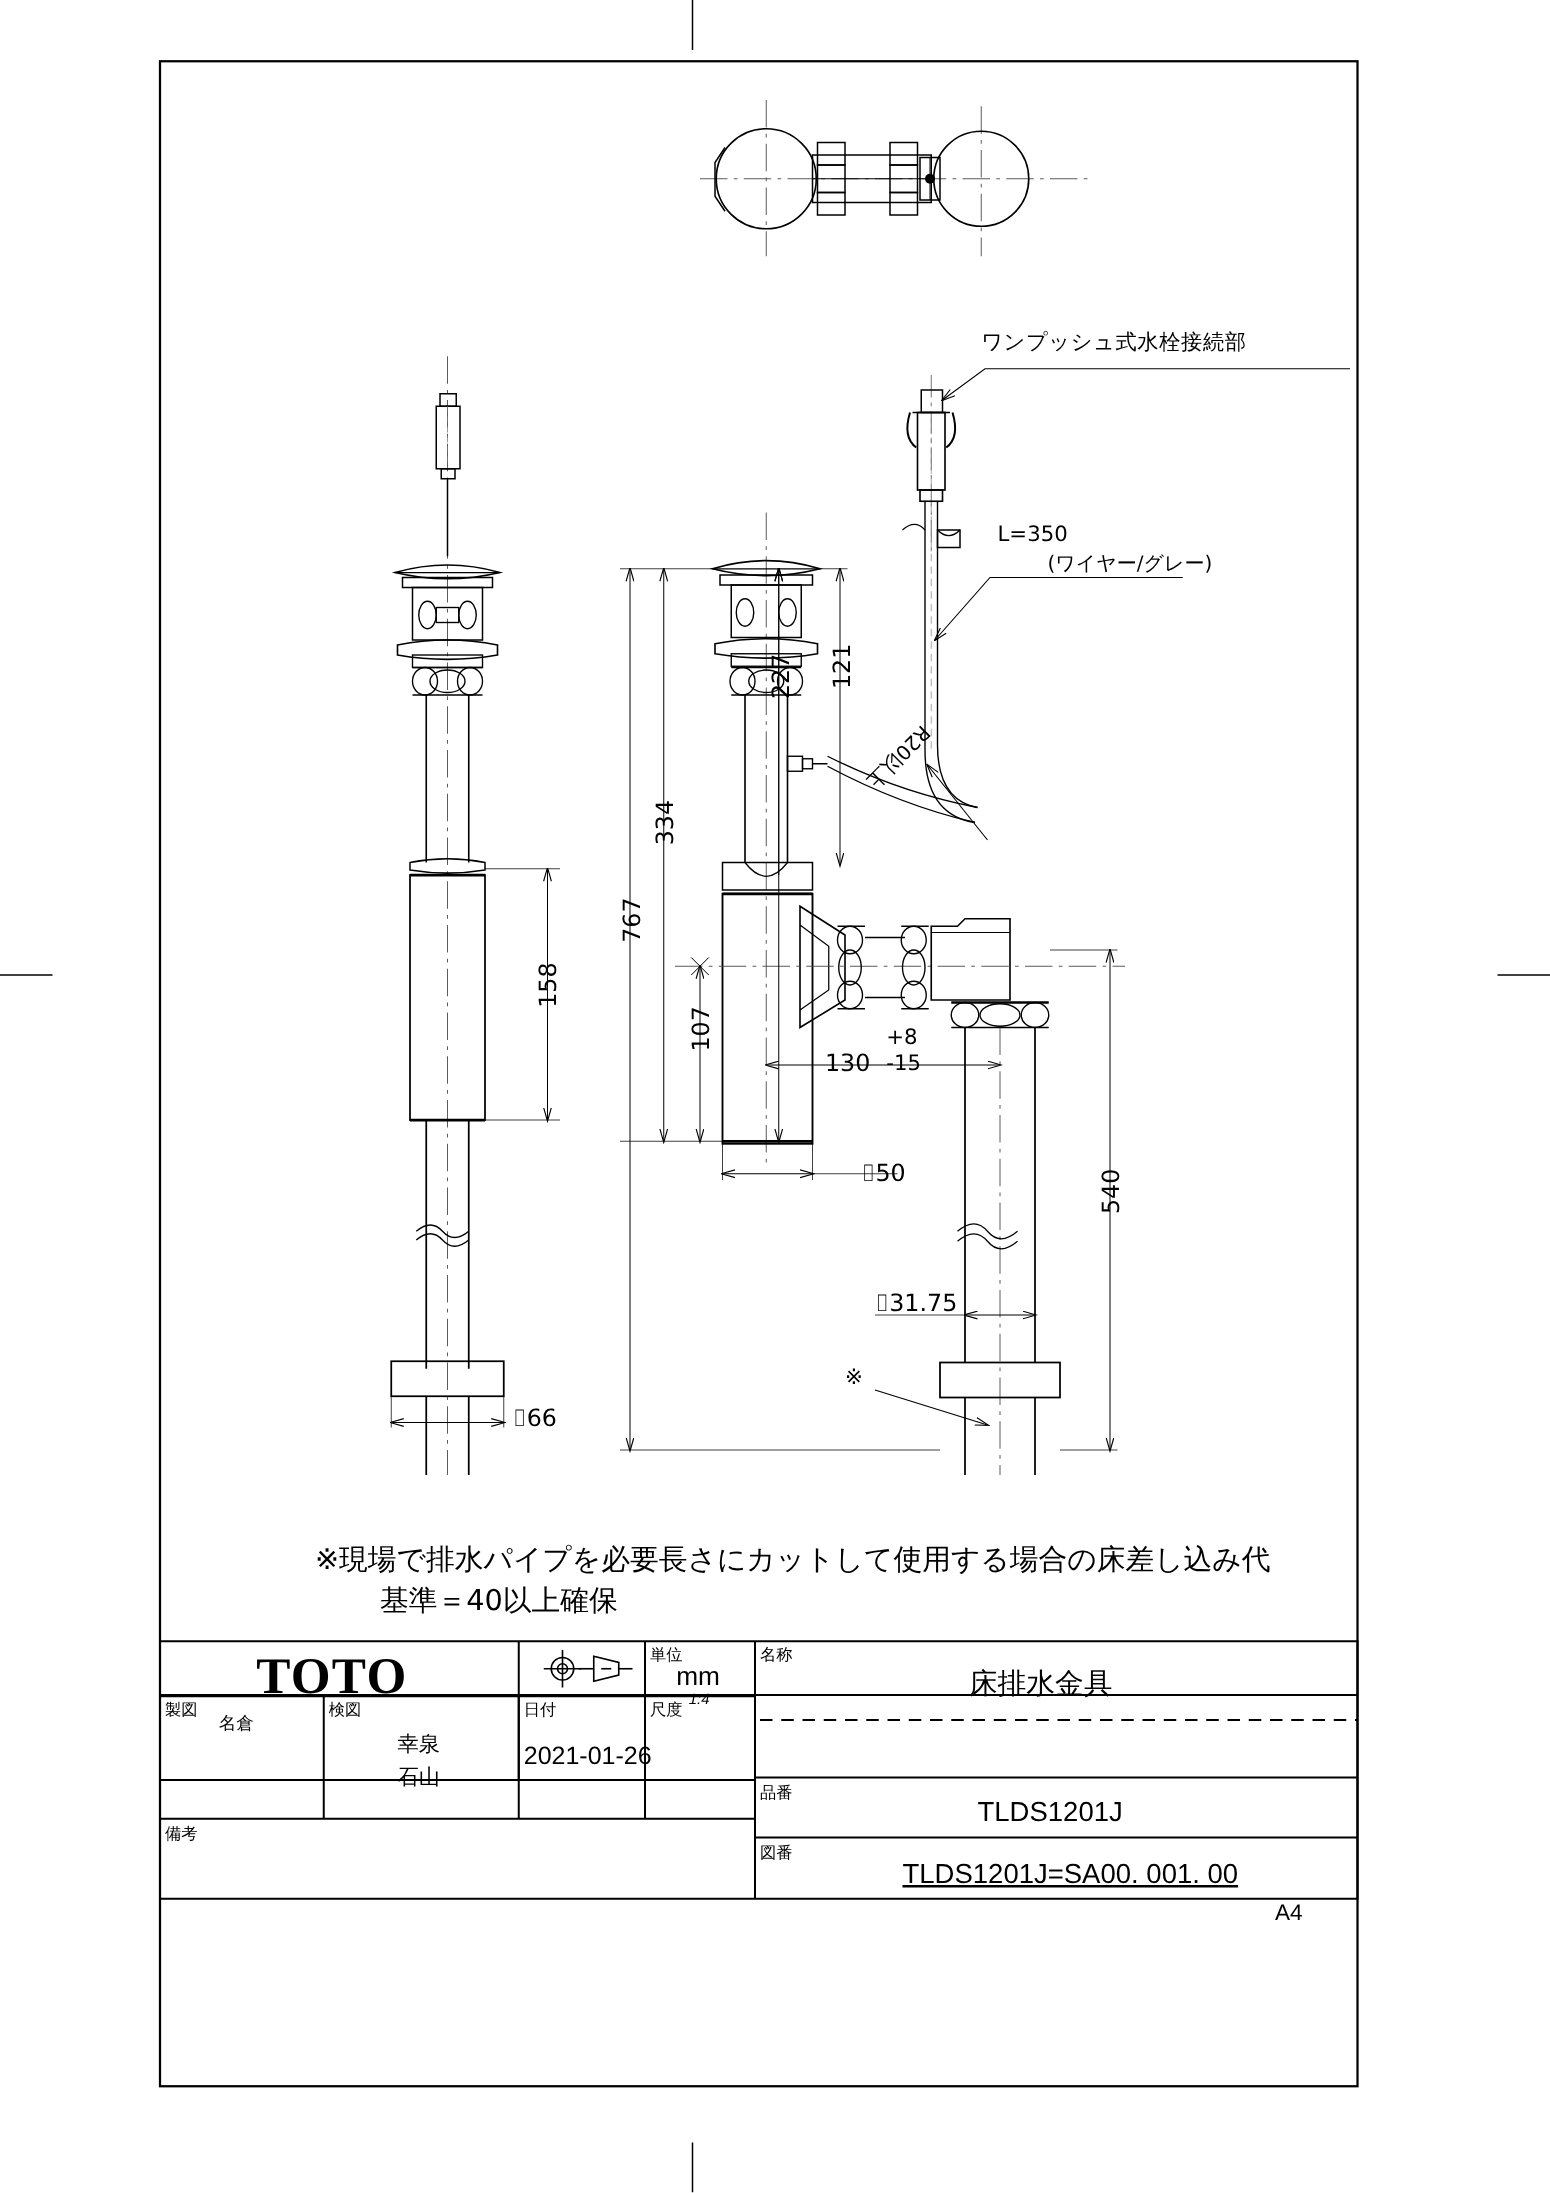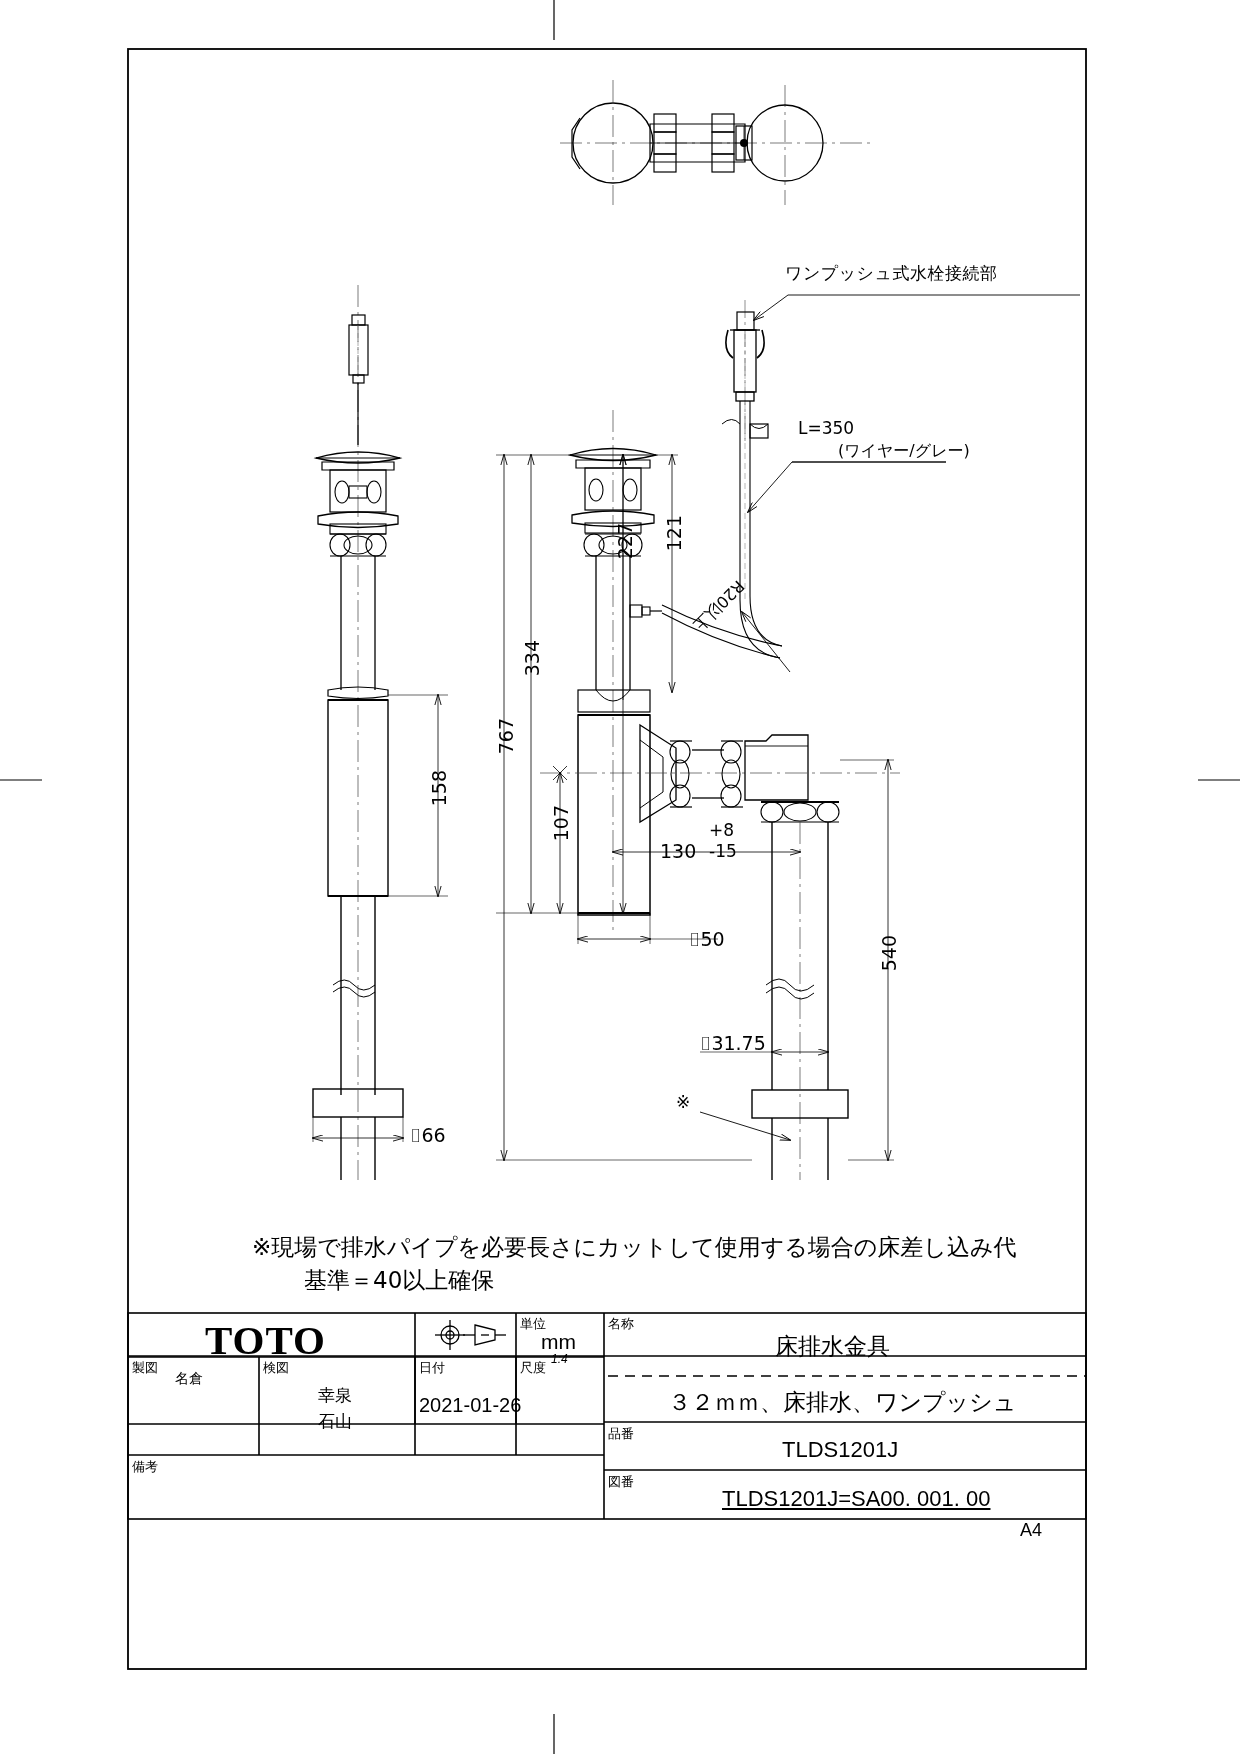--- a/index.html
+++ b/index.html
@@ -352,21 +352,20 @@
 <div class="tbl-txt" style="left:419px;top:1394px;font-size:20px;">2021-01-26</div>
 
 <div class="tbl-txt" style="left:520px;top:1359px;font-size:13px;">尺度</div>
 <div class="tbl-txt" style="left:551px;top:1352px;font-size:12px;font-style:italic;">1:4</div>
 
 <div class="tbl-txt" style="left:132px;top:1458px;font-size:13px;">備考</div>
 <div class="tbl-txt" style="left:160px;top:1482px;font-size:16px;"></div>
 
 <div class="tbl-txt" style="left:608px;top:1315px;font-size:13px;">名称</div>
 <div class="tbl-txt" style="left:775px;top:1331px;font-size:23px;">床排水金具</div>
-<div class="tbl-txt" style="left:668px;top:1387px;font-size:23px;">３２ｍｍ、床排水、ワンプッシュ</div>
 
 <div class="tbl-txt" style="left:608px;top:1425px;font-size:13px;">品番</div>
 <div class="tbl-txt" style="left:782px;top:1437px;font-size:22px;">TLDS1201J</div>
 
 <div class="tbl-txt" style="left:608px;top:1473px;font-size:13px;">図番</div>
 <div class="tbl-txt" style="left:722px;top:1486px;font-size:22px;text-decoration:underline;">TLDS1201J=SA00. 001. 00</div>
 
 <div class="tbl-txt" style="left:1020px;top:1520px;font-size:18px;">A4</div>
 
 </div>

